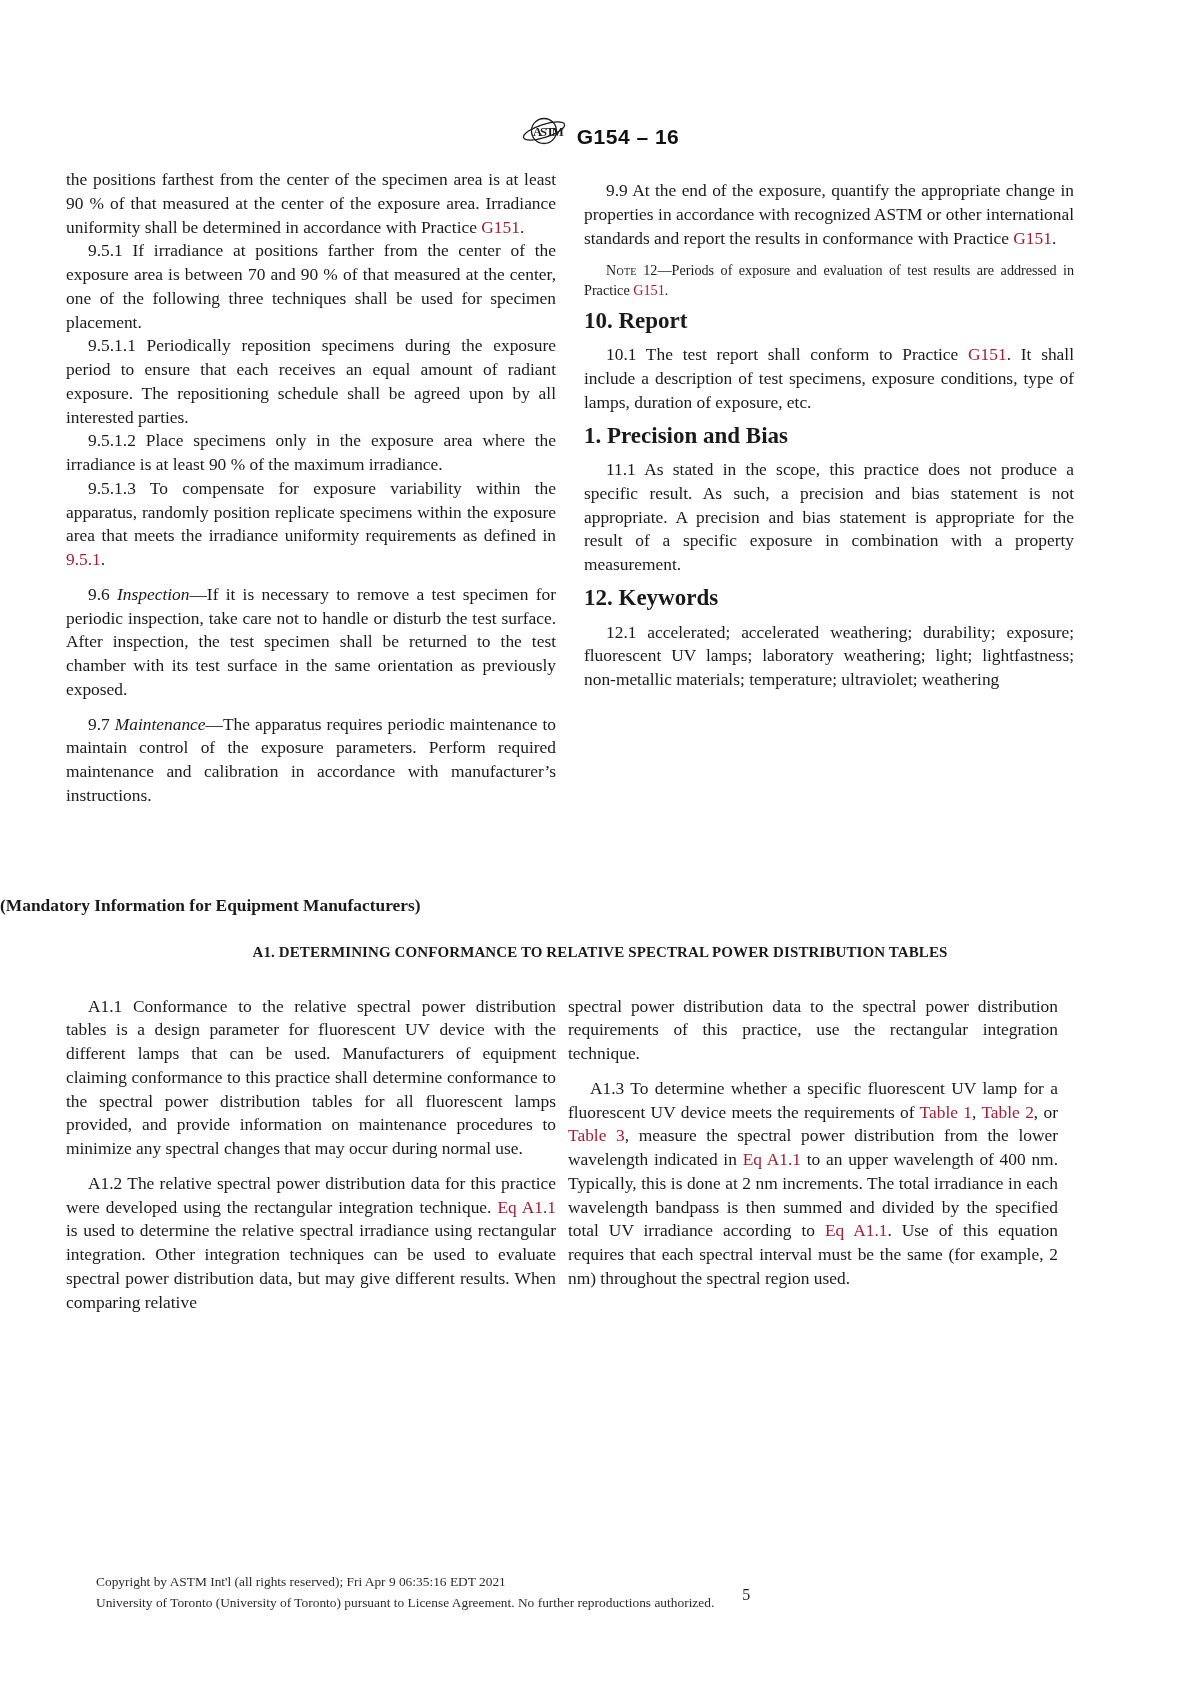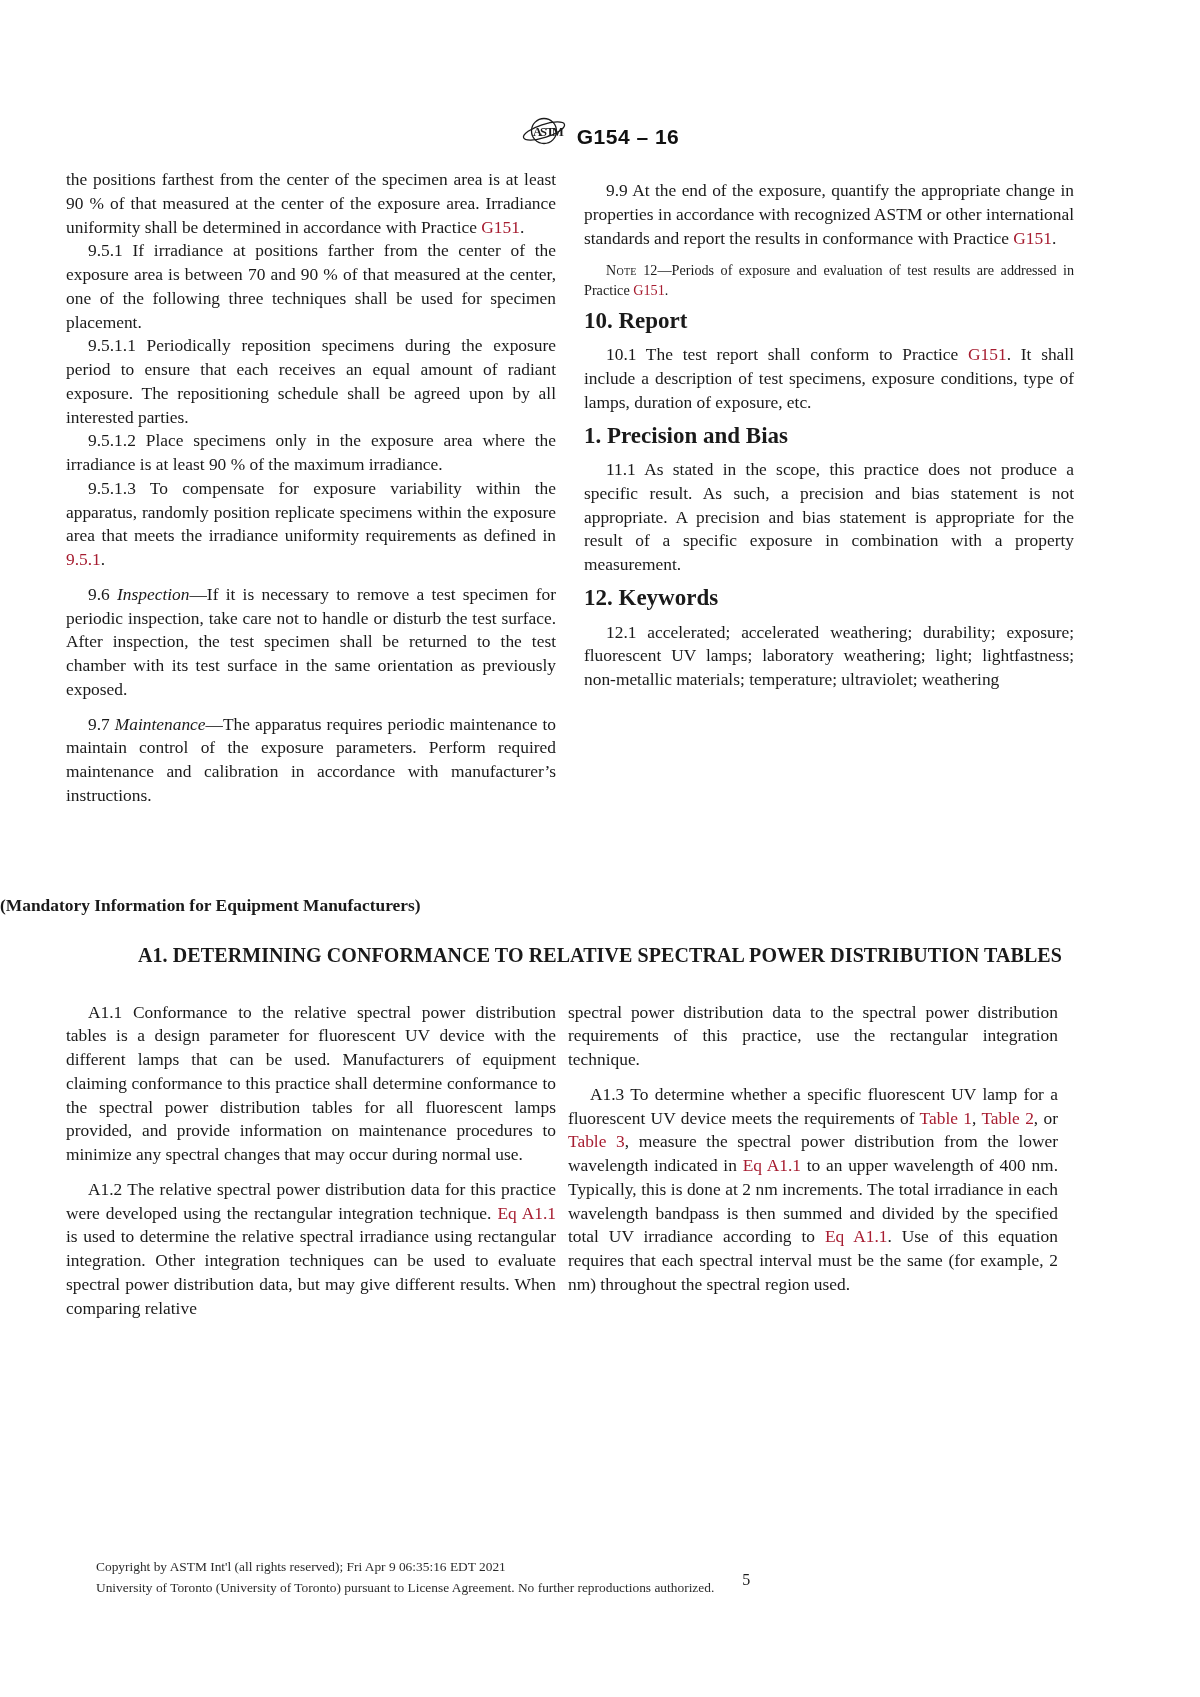--- a/index.html
+++ b/index.html
@@ -106,38 +106,38 @@
     margin-top: 83px;
   }
   .annex-sub {
     font-weight: bold;
     font-size: 17.4px;
     margin-top: 87px;
   }
   .annex-head {
     text-align: center;
     font-weight: bold;
-    font-size: 20px;
+    font-size: 15px;
     margin-top: 28px;
     letter-spacing: 0.1px;
     padding: 0 60px;
   }
   .annex-columns {
     display: flex;
     gap: 12px;
     padding: 34px 66px 0 66px;
     box-sizing: border-box;
   }
 
   
   .footer {
     position: absolute;
     left: 0;
     right: 0;
-    bottom: 99px;
+    bottom: 84px;
     padding: 0 96px;
     box-sizing: border-box;
     display: flex;
     align-items: flex-start;
   }
   .footer-lines {
     font-family: "Liberation Serif", "DejaVu Serif", serif;
     font-size: 13.4px;
     line-height: 1.53;
     color: #2b2b2b;

